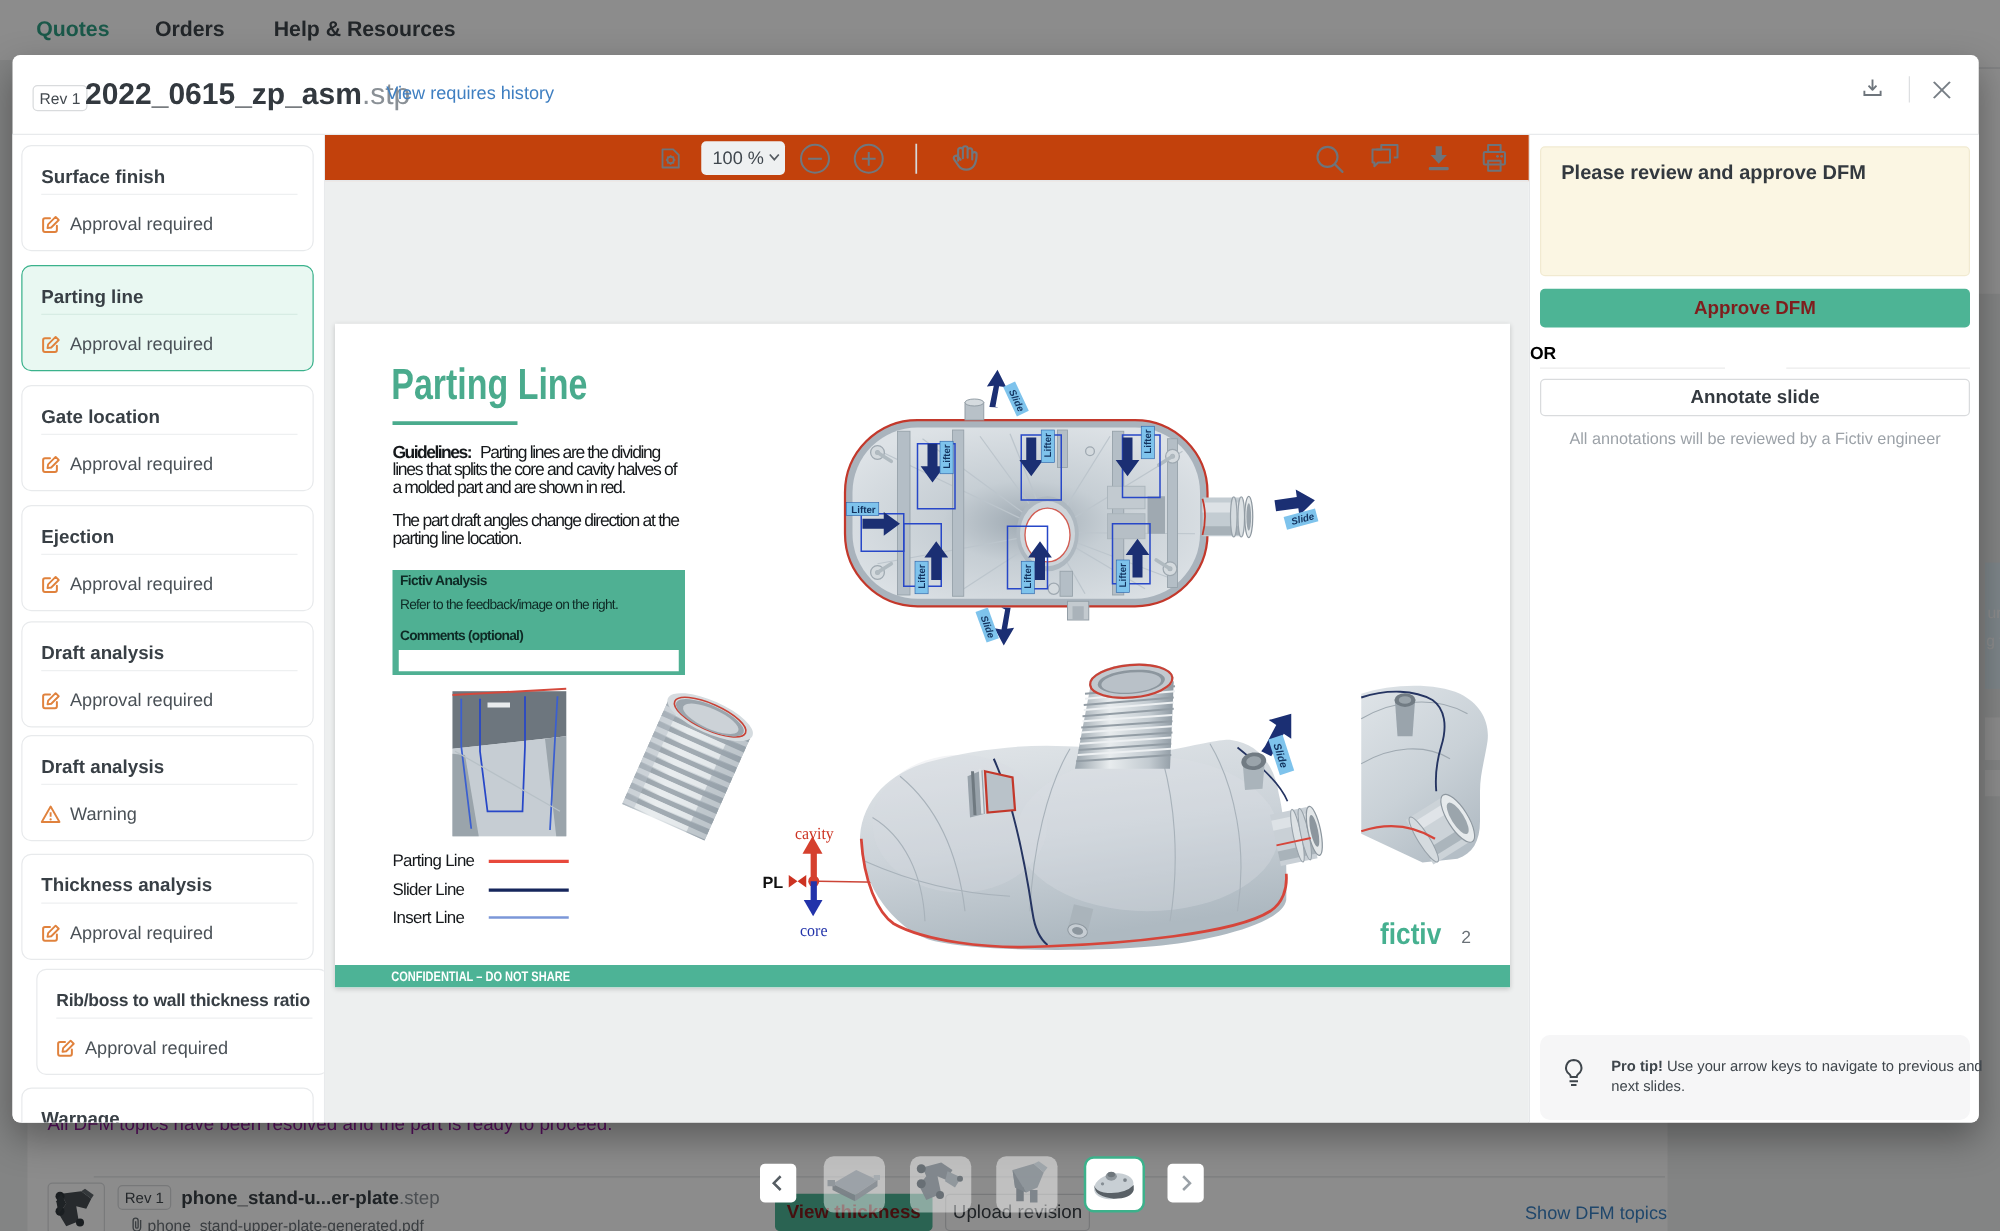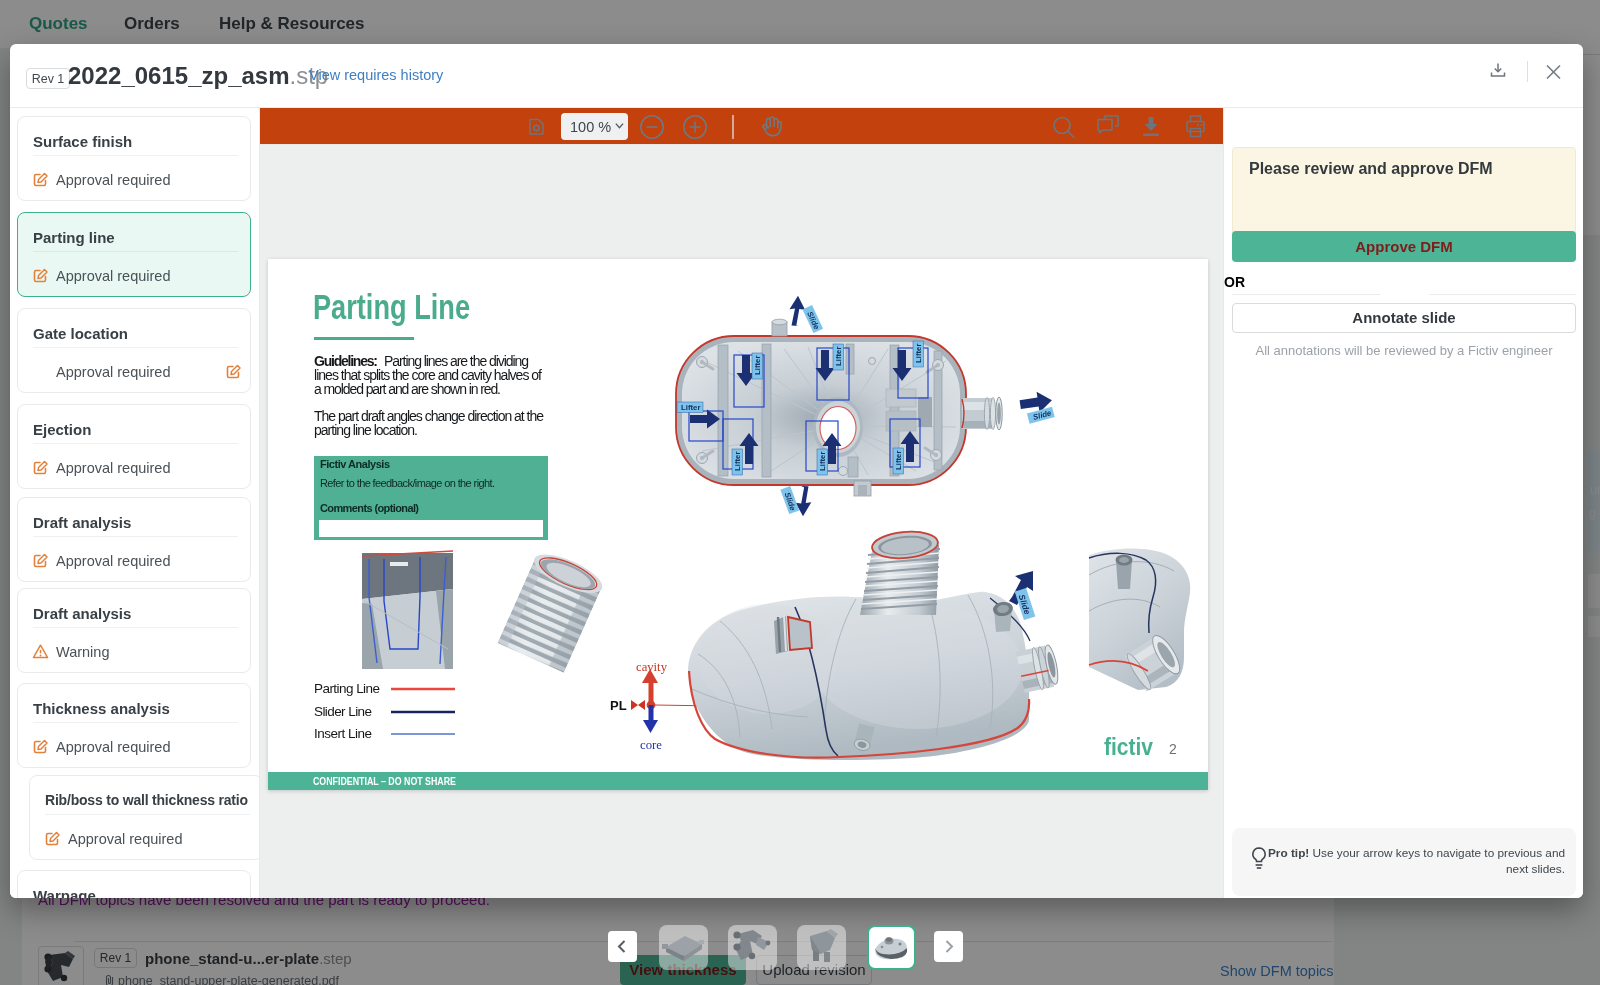--- a/index.html
+++ b/index.html
@@ -114,21 +114,21 @@
           </svg><span class="tlabel">Approval required</span></div>
       </div>
       <div class="topic sel" style="top:104px;">
         <div class="tt">Parting line</div>
         <div class="tdiv"></div>
         <div class="trow"><svg width="17" height="17" viewBox="0 0 17 17">
             <path d="M13.5 9.5 V13 Q13.5 14.5 12 14.5 H4 Q2.5 14.5 2.5 13 V5 Q2.5 3.5 4 3.5 H8" fill="none" stroke="#e0823d" stroke-width="1.6" stroke-linecap="round"></path>
             <path d="M6.5 8.5 L12.5 2.5 L15 5 L9 11 L6 11.5 Z" fill="none" stroke="#e0823d" stroke-width="1.5" stroke-linejoin="round"></path>
           </svg><span class="tlabel">Approval required</span></div>
       </div>
-      <div class="topic" style="top:200px;text-align:right;">
+      <div class="topic" style="top:200px;">
         <div class="tt">Gate location</div>
         <div class="tdiv"></div>
         <div class="trow"><svg width="17" height="17" viewBox="0 0 17 17">
             <path d="M13.5 9.5 V13 Q13.5 14.5 12 14.5 H4 Q2.5 14.5 2.5 13 V5 Q2.5 3.5 4 3.5 H8" fill="none" stroke="#e0823d" stroke-width="1.6" stroke-linecap="round"></path>
             <path d="M6.5 8.5 L12.5 2.5 L15 5 L9 11 L6 11.5 Z" fill="none" stroke="#e0823d" stroke-width="1.5" stroke-linejoin="round"></path>
           </svg><span class="tlabel">Approval required</span></div>
       </div>
       <div class="topic" style="top:296px;">
         <div class="tt">Ejection</div>
         <div class="tdiv"></div>
@@ -597,40 +597,40 @@
 
         <text x="836" y="496" font-size="24" font-weight="bold" fill="#46b090" font-family="Liberation Sans" textLength="49" lengthAdjust="spacingAndGlyphs">fictiv</text>
         <text x="901" y="495" font-size="14" fill="#6a7177" font-family="Liberation Sans">2</text>
 
         <rect x="0" y="513" width="940" height="18" fill="#4db396"></rect>
         <text x="45" y="526" font-size="11" font-weight="bold" fill="#fff" font-family="Liberation Sans" textLength="143" lengthAdjust="spacingAndGlyphs">CONFIDENTIAL – DO NOT SHARE</text>
       </svg>
       </div>
     </div>
     <div id="rpanel">
-      <div class="abs" style="left:8px; top:9px; width:344px; height:104px; background:#fbf6e3; border:1px solid #f1ead1; border-radius:4px;margin-top:30px;">
+      <div class="abs" style="left:8px; top:9px; width:344px; height:104px; background:#fbf6e3; border:1px solid #f1ead1; border-radius:4px;">
         <div class="abs" style="left:16px; top:12px; font-size:16px; font-weight:700; color:#33393f;">Please review and approve DFM</div>
       </div>
       <div class="abs grn-btn" style="left:8px; top:123px; width:344px; height:31px; font-size:15px; line-height:31px;">Approve DFM</div>
       <div class="abs" style="left:8px; top:186px; width:148px; height:1px; background:#ececec;"></div>
       <div class="abs" style="left:205px; top:186px; width:147px; height:1px; background:#ececec;"></div>
       <div class="abs" style="left:0; top:166px; width:360px; text-align:left; font-size:14px; font-weight:700; color:#000000;">OR</div>
       <div class="abs" style="left:8px; top:195px; width:344px; height:30px; background:#fff; border:1px solid #d9dbdd; border-radius:4px; font-size:15px; font-weight:700; color:#33393f; text-align:center; line-height:28px;">Annotate slide</div>
       <div class="abs" style="left:0; top:235px; width:360px; text-align:center; font-size:13px; color:#9ca2a8;">All annotations will be reviewed by a Fictiv engineer</div>
       <div class="abs" style="left:8px; top:720px; width:344px; height:68px; background:#f6f6f7; border-radius:8px;">
         <div class="abs" style="left:16px; top:17px; width:22px; height:30px;">
           <svg width="22" height="30" viewBox="0 0 22 30">
             <g stroke="#3f464c" fill="none" stroke-width="1.6">
               <path d="M11 3 a6.2 6.2 0 0 1 3.6 11.2 c-.9.7 -1.2 1.3 -1.2 2.3 h-4.8 c0 -1 -.3 -1.6 -1.2 -2.3 A6.2 6.2 0 0 1 11 3 z"></path>
               <line x1="7.6" y1="20" x2="14.4" y2="20"></line>
               <line x1="8.8" y1="23" x2="13.2" y2="23"></line>
             </g>
           </svg>
         </div>
-        <div class="abs" style="left:36px; top:17px; font-size:11.8px; color:#3f464c; line-height:16px; white-space:nowrap;text-align:right;"><b>Pro tip!</b> Use your arrow keys to navigate to previous and<br>next slides.</div>
+        <div class="abs" style="left:57px; top:17px; font-size:11.8px; color:#3f464c; line-height:16px; white-space:nowrap;"><b>Pro tip!</b> Use your arrow keys to navigate to previous and<br>next slides.</div>
       </div>
     </div>
   </div>
 
   <div class="navbtn" style="left:608px; top:931px;"><svg width="29" height="31" viewBox="0 0 29 31">
       <path d="M16.5 10 L11 15.5 L16.5 21" fill="none" stroke="#565d63" stroke-width="2"></path>
     </svg></div>
   <div class="thumb" style="left:659px;">
     <svg width="49" height="45" viewBox="0 0 49 45" style="opacity:0.95;">
       <g>

